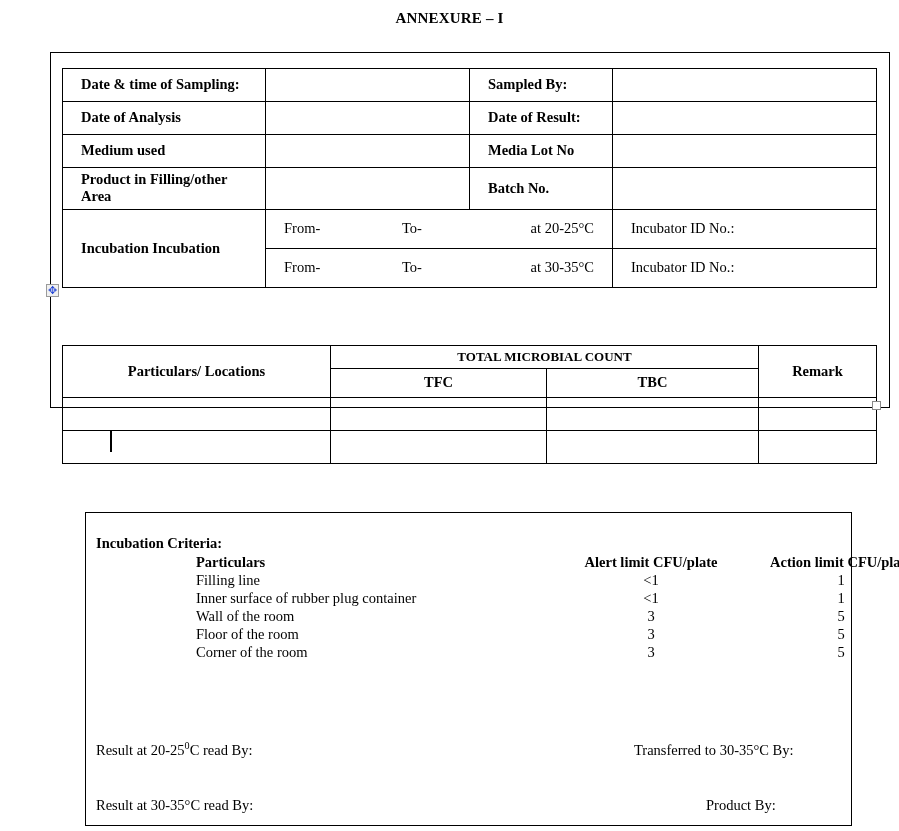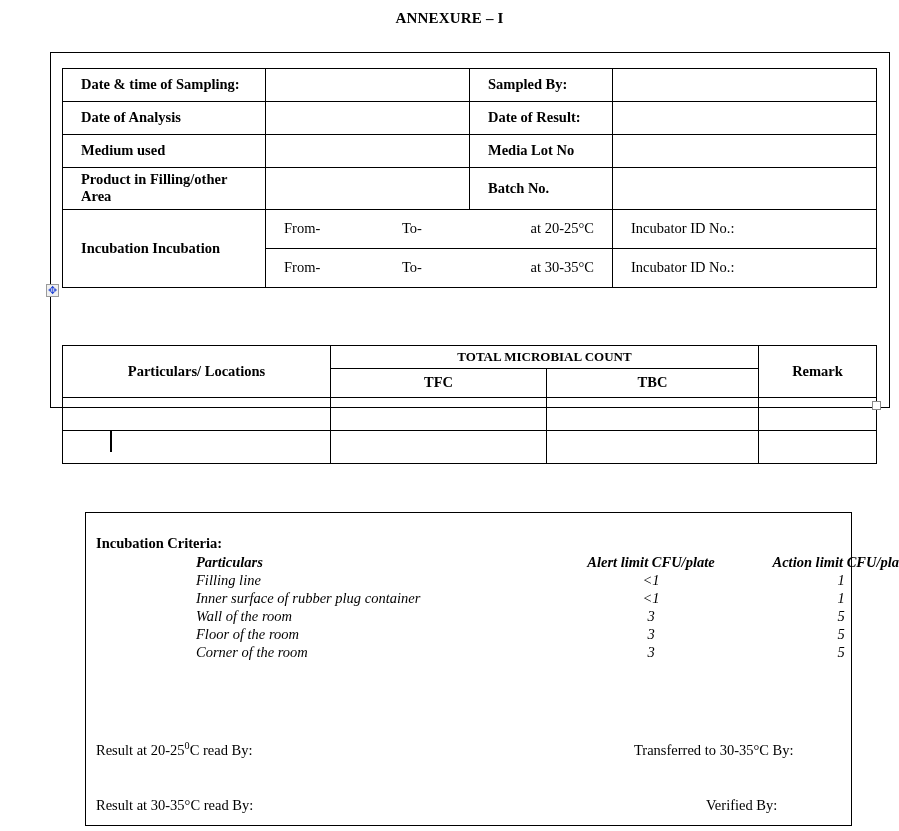--- a/index.html
+++ b/index.html
@@ -158,21 +158,20 @@
     width: 740px;
     border-collapse: collapse;
     table-layout: fixed;
   }
   .crit-table td {
     font-size: 14.5px;
     padding: 0;
     height: 18px;
     line-height: 18px;
     border: none;
-    font-style: italic;
   }
   .crit-table td.c-name  { width: 360px; padding-left: 100px; }
   .crit-table td.c-alert { width: 190px; text-align: center; }
   .crit-table td.c-action{ width: 190px; text-align: center; }
   .crit-table tr.head td { font-weight: bold; }
 
   
   .sig {
     position: absolute;
     font-size: 14.5px;
@@ -327,19 +326,19 @@
       </tr>
     </tbody>
   </table>
 
   <div class="sig sig-l1"><span>Result at 20-25</span><sup>0</sup><span>C  read By:</span></div>
 
   <div class="sig sig-r1">Transferred to  30-35°C By:</div>
 
   <div class="sig sig-l2">Result at 30-35°C  read By:</div>
 
-  <div class="sig sig-r2">Verified By:</div>
+  <div class="sig sig-r2">Product By:</div>
 
   <div class="sig sig-l3">Date:</div>
 
   <div class="sig sig-r3">Date:</div>
 
 </div>
 
 </body></html>

